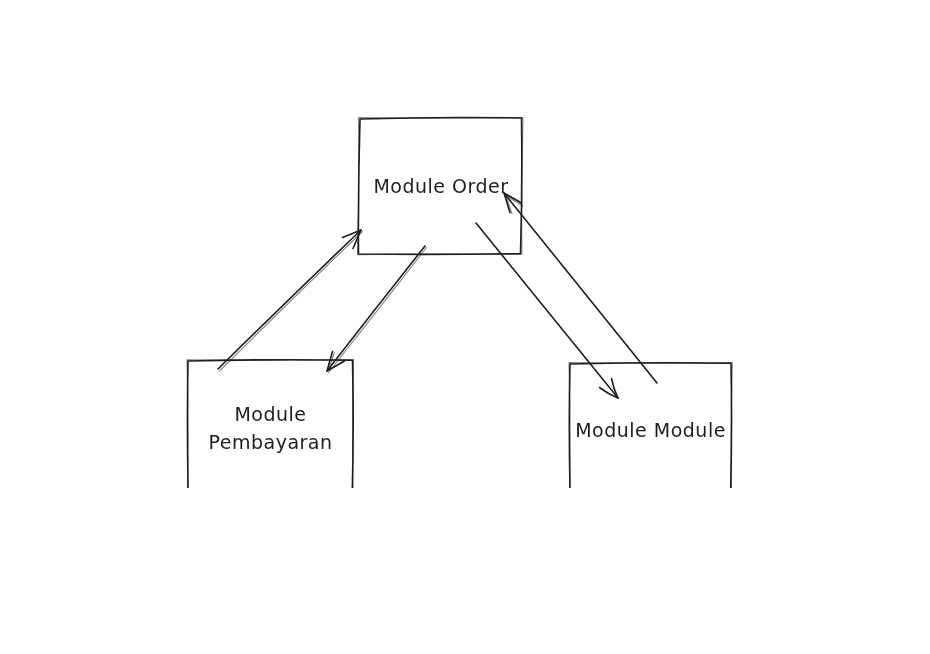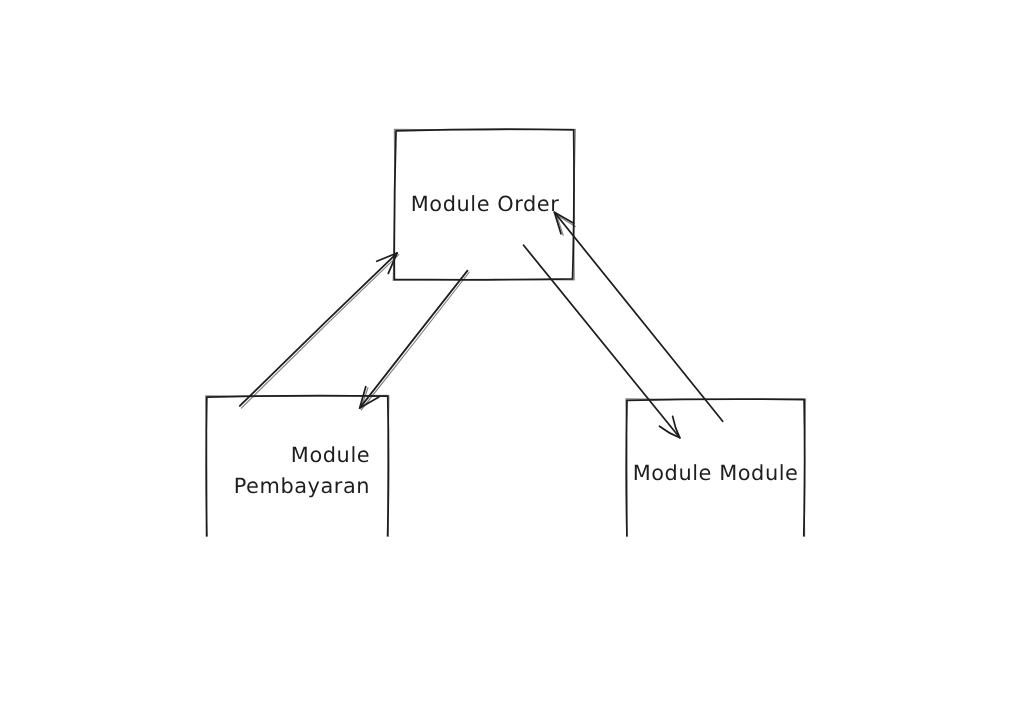--- a/index.html
+++ b/index.html
@@ -30,21 +30,21 @@
     font-size: 19px;
     line-height: 28px;
     letter-spacing: 0.5px;
     pointer-events: none;
   }
   .node-label .inner {
     display: inline-block;
   }
   #label-order      { left: 360px; top: 118px; width: 162px; height: 136px; }
   #label-pembayaran { left: 188px; top: 360px; width: 165px; height: 135px; }
-  #label-pembayaran .inner { max-width: 132px; text-align: right; }
+  #label-pembayaran .inner { max-width: 132px; }
   #label-produk     { left: 570px; top: 363px; width: 161px; height: 133px; }
 
   .sketch {
     fill: none;
     stroke: #1e1e1e;
     stroke-width: 1.6;
     stroke-linecap: round;
     stroke-linejoin: round;
   }
   .sketch.ghost {

